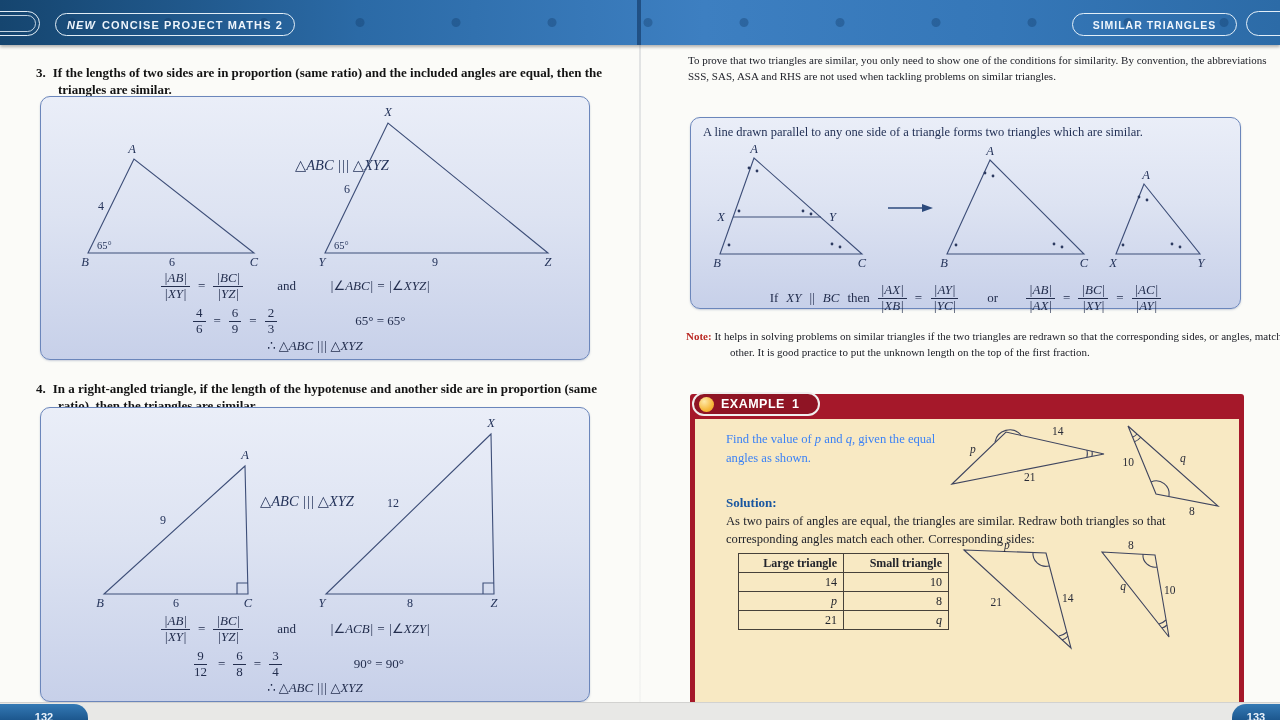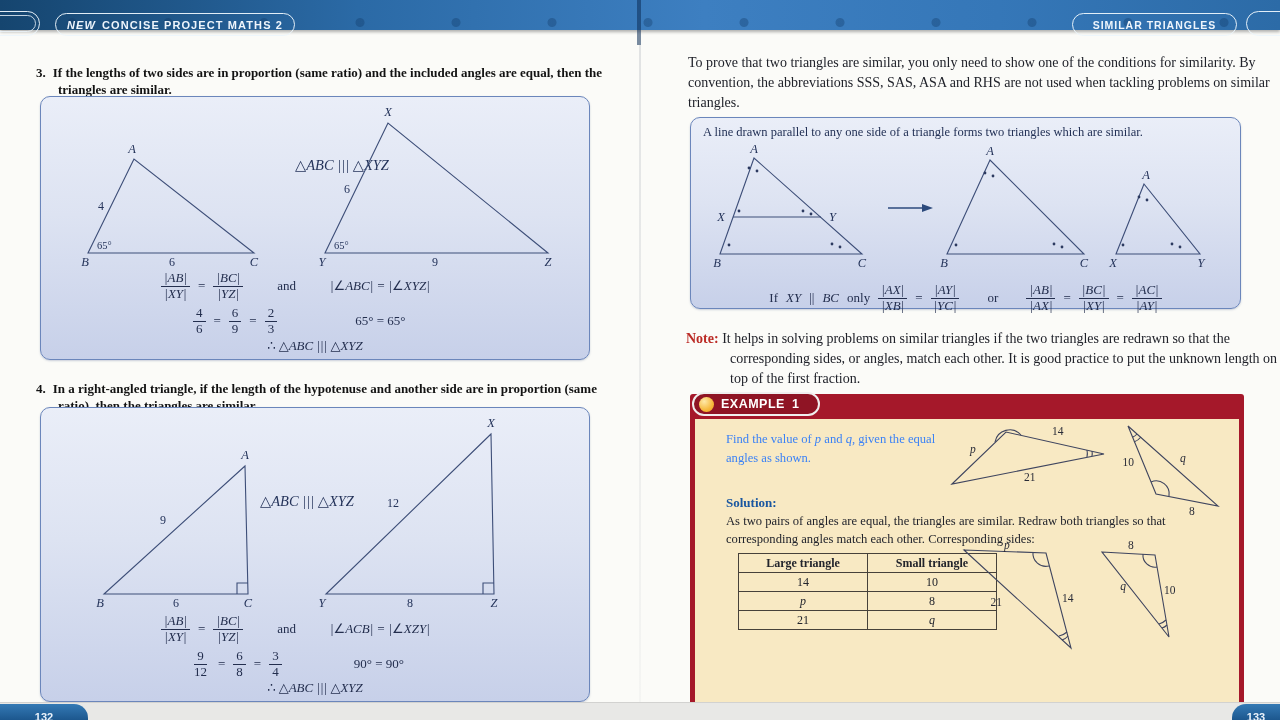--- a/index.html
+++ b/index.html
@@ -1,21 +1,21 @@
 <!DOCTYPE html>
 <html><head>
 <meta charset="utf-8">
 <style>
   html,body{margin:0;padding:0;background:#ddd;}
   .stage{position:relative;width:1280px;height:720px;background:#fbfbf8;overflow:hidden;
          font-family:"Liberation Serif","DejaVu Sans",serif;}
   .abs{position:absolute;}
 
   
-  .banner{position:absolute;left:0;top:0;width:1280px;height:30px;
+  .banner{position:absolute;left:0;top:0;width:1280px;height:45px;
     background:linear-gradient(90deg,#15456f 0%,#2b6aa6 28%,#3d7fc1 55%,#3577b8 78%,#2c6ba7 100%);
     box-shadow:0 2px 3px rgba(0,0,0,.3);}
   .banner-dots{position:absolute;inset:0;
     background-image:radial-gradient(circle 4px at 50% 50%,rgba(15,55,100,.35) 0 4px,transparent 5px);
     background-size:96px 45px;background-position:24px 0;}
   .pill{position:absolute;border:1.5px solid rgba(236,245,252,.95);border-radius:13px;
     color:#eef5fc;font-family:"Liberation Sans",sans-serif;font-weight:bold;
     display:flex;align-items:center;justify-content:center;}
   .pill-inner{position:absolute;inset:3px;border:1.2px solid rgba(236,245,252,.8);border-radius:10px;}
   .pill-series{left:55px;top:13px;width:238px;height:21px;font-size:11px;letter-spacing:1.1px;}
@@ -33,21 +33,21 @@
     font-family:"Liberation Sans",sans-serif;font-size:11px;font-weight:bold;
     display:flex;justify-content:center;background:linear-gradient(180deg,#347ab5,#1c578e);}
   .tab-left{left:0;width:88px;border-top-right-radius:14px;}
   .tab-right{left:1232px;width:48px;border-top-left-radius:14px;}
   .page-tab span{margin-top:7px;}
 
   
   .bolditem{font-weight:bold;font-size:13px;color:#131313;line-height:1.3;
     padding-left:22px;text-indent:-22px;}
   .bolditem .num{margin-right:7px;}
-  .para{font-size:14px;color:#20222a;line-height:1.42;}
+  .para{font-size:11px;color:#20222a;line-height:1.42;}
   .note{padding-left:44px;text-indent:-44px;}
   .note-label{color:#bb2b26;font-weight:bold;}
   .it{font-style:italic;}
   .roman{font-style:normal;}
 
   
   .bluebox{position:absolute;border:1.6px solid #6b86bb;border-radius:10px;
     background:linear-gradient(180deg,#eaeef8 0%,#dde3f2 45%,#c7d0e9 100%);
     box-shadow:0 1px 2px rgba(60,80,130,.25);}
   .bluebox svg{position:absolute;}
@@ -78,21 +78,21 @@
   .ex-pill{position:absolute;left:2px;top:-2px;width:128px;height:24px;border-radius:13px;
     background:#8f1424;border:2px solid #f0eeee;display:flex;align-items:center;gap:7px;
     padding-left:5px;color:#fff;font-family:"Liberation Sans",sans-serif;font-weight:bold;
     font-size:12.5px;letter-spacing:.5px;box-sizing:border-box;}
   .ex-dot{width:15px;height:15px;border-radius:50%;
     background:radial-gradient(circle at 35% 30%,#ffe9a8,#f6b93d 60%,#e79a18);flex:0 0 auto;}
   .ex-problem{position:absolute;left:36px;top:36px;width:228px;font-size:12.6px;color:#3b82f6;line-height:1.5;margin:0;}
   .sol-label{position:absolute;left:36px;top:101px;color:#1a57a0;font-weight:bold;font-size:13px;}
   .sol-text{position:absolute;left:36px;top:118px;width:512px;font-size:12.6px;color:#22242c;line-height:1.45;margin:0;}
   .ctable{position:absolute;left:48px;top:159px;border-collapse:collapse;font-size:12px;color:#22242c;}
-  .ctable th,.ctable td{border:1.2px solid #47413a;text-align:center;padding:0 18px;height:18px;min-width:92px;}
+  .ctable th,.ctable td{border:1.2px solid #47413a;text-align:right;padding:0 6px;height:18px;min-width:92px;}
   .ctable th{font-weight:bold;font-size:12px;}
   .ex-tri path{fill:none;stroke:#3f455f;stroke-width:1.1;}
   .exlabel{font-size:11.5px;fill:#2a2c38;}
   .exvar{font-style:italic;font-size:11.5px;fill:#2a2c38;}
 </style>
 </head>
 <body>
 
 <div class="stage">
 
@@ -282,21 +282,21 @@
         <text class="vlabel" x="454" y="37" text-anchor="middle">A</text>
         <text class="vlabel" x="421" y="125" text-anchor="middle">X</text>
         <text class="vlabel" x="509" y="125" text-anchor="middle">Y</text>
       </g>
     </svg>
     <div class="wrow centerrow" style="top:156px">
       <span class="roman">If</span>
       <span class="it">XY</span>
       <span>||</span>
       <span class="it">BC</span>
-      <span class="roman">only</span>
+      <span class="roman">then</span>
       <span class="frac">
           <span class="fn">|AX|</span>
           <span class="fd">|XB|</span>
         </span>
       <span>=</span>
       <span class="frac">
           <span class="fn">|AY|</span>
           <span class="fd">|YC|</span>
         </span>
       <span class="roman" style="margin:16px 20px">or</span>

